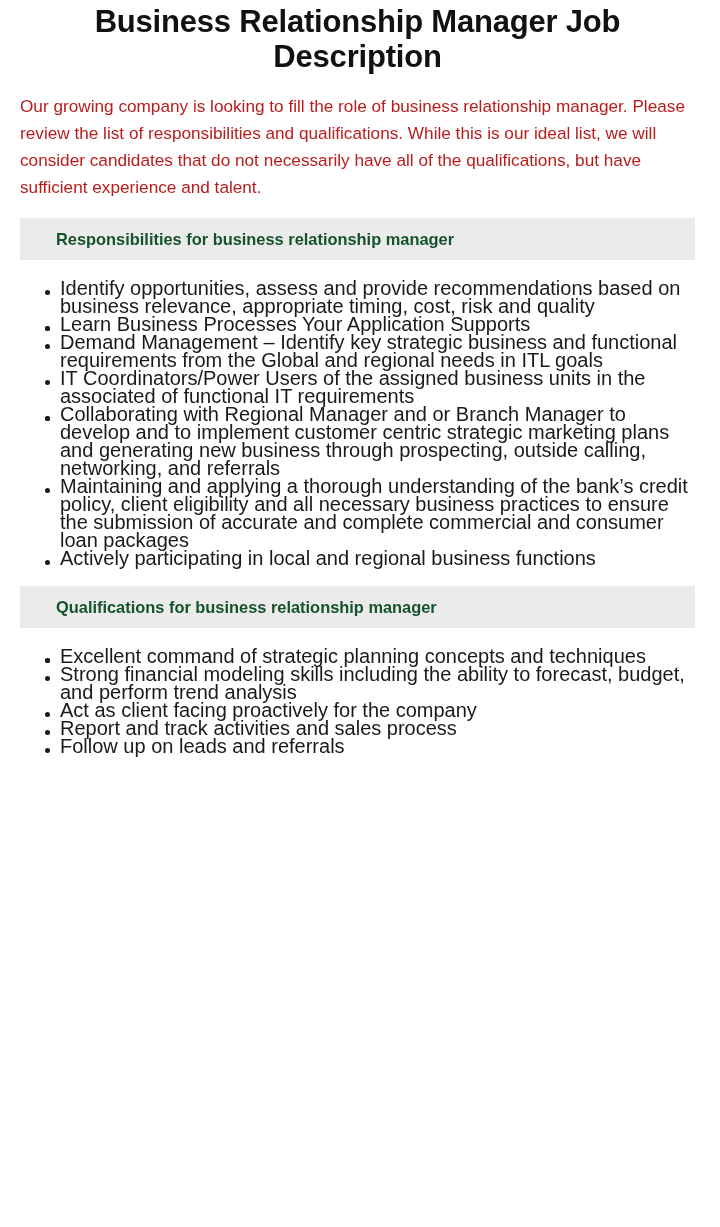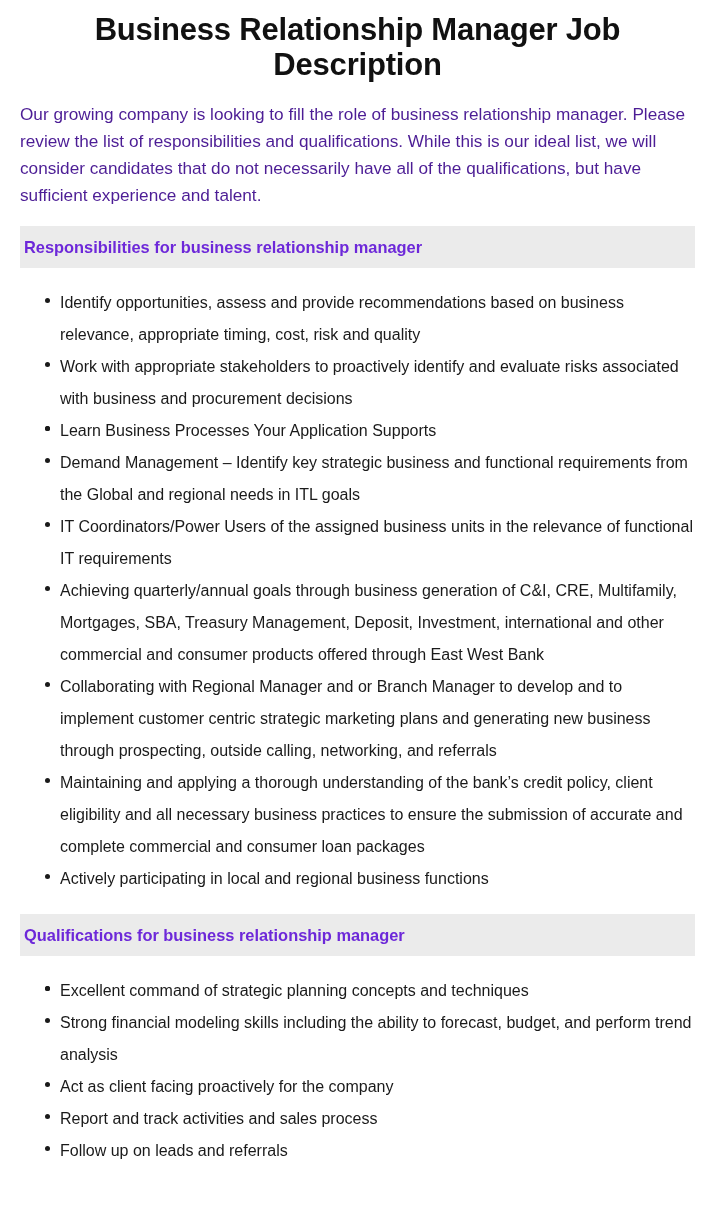--- a/index.html
+++ b/index.html
@@ -9,58 +9,57 @@
   }
   body {
     width: 720px;
     height: 1227px;
     overflow: hidden;
     font-family: "Liberation Sans", "DejaVu Sans", sans-serif;
     color: #1a1a1a;
   }
   .page {
     padding: 0 25px 0 20px;
-    margin-top: 8px;
   }
   h1.title {
     margin: 0;
     padding-top: 4px;
     text-align: center;
     font-size: 31px;
     line-height: 35px;
     font-weight: bold;
     color: #111111;
     letter-spacing: -0.2px;
   }
   p.intro {
     margin: 19px 0 0 0;
     font-size: 17.2px;
     line-height: 27px;
-    color: #4c1d95;
+    color: #b91c1c;
   }
   .section-header {
     margin-top: 17px;
     background: #ebebeb;
     height: 42px;
     display: flex;
     align-items: center;
-    padding-left: 4px;
+    padding-left: 36px;
     font-size: 16.4px;
     font-weight: bold;
-    color: #6d28d9;
+    color: #14532d;
   }
   ul.items {
     list-style: none;
     margin: 19px 0 0 0;
     padding: 0 0 0 40px;
   }
   ul.items li {
     position: relative;
-    font-size: 16px;
-    line-height: 32px;
+    font-size: 20px;
+    line-height: 18px;
     color: #1a1a1a;
   }
   ul.items li .bullet {
     position: absolute;
     left: -15px;
     top: 11px;
     width: 5px;
     height: 5px;
     border-radius: 50%;
     background: #1a1a1a;
@@ -69,26 +68,25 @@
 </head>
 <body>
 
 <div class="page">
   <h1 class="title">Business Relationship Manager Job Description</h1>
   <p class="intro">Our growing company is looking to fill the role of business relationship manager. Please review the list of responsibilities and qualifications. While this is our ideal list, we will consider candidates that do not necessarily have all of the qualifications, but have sufficient experience and talent.</p>
 
   <div class="section-header">Responsibilities for business relationship manager</div>
   <ul class="items">
     <li><span class="bullet"></span><span>Identify opportunities, assess and provide recommendations based on business relevance, appropriate timing, cost, risk and quality</span></li>
-    <li><span class="bullet"></span><span>Work with appropriate stakeholders to proactively identify and evaluate risks associated with business and procurement decisions</span></li>
     <li><span class="bullet"></span></li>
     <li><span class="bullet"></span><span>Learn Business Processes Your Application Supports</span></li>
     <li><span class="bullet"></span><span>Demand Management – Identify key strategic business and functional requirements from the Global and regional needs in ITL goals</span></li>
-    <li><span class="bullet"></span><span>IT Coordinators/Power Users of the assigned business units in the relevance of functional IT requirements</span></li>
-    <li><span class="bullet"></span><span>Achieving quarterly/annual goals through business generation of C&amp;I, CRE, Multifamily, Mortgages, SBA, Treasury Management, Deposit, Investment, international and other commercial and consumer products offered through East West Bank</span></li>
+    <li><span class="bullet"></span><span>IT Coordinators/Power Users of the assigned business units in the associated of functional IT requirements</span></li>
+    <li><span class="bullet"></span></li>
     <li><span class="bullet"></span><span>Collaborating with Regional Manager and or Branch Manager to develop and to implement customer centric strategic marketing plans and generating new business through prospecting, outside calling, networking, and referrals</span></li>
     <li><span class="bullet"></span><span>Maintaining and applying a thorough understanding of the bank’s credit policy, client eligibility and all necessary business practices to ensure the submission of accurate and complete commercial and consumer loan packages</span></li>
     <li><span class="bullet"></span><span>Actively participating in local and regional business functions</span></li>
   </ul>
 
   <div class="section-header" style="margin-top:19px;">Qualifications for business relationship manager</div>
   <ul class="items">
     <li><span class="bullet"></span></li>
     <li><span class="bullet"></span><span>Excellent command of strategic planning concepts and techniques</span></li>
     <li><span class="bullet"></span><span>Strong financial modeling skills including the ability to forecast, budget, and perform trend analysis</span></li>

